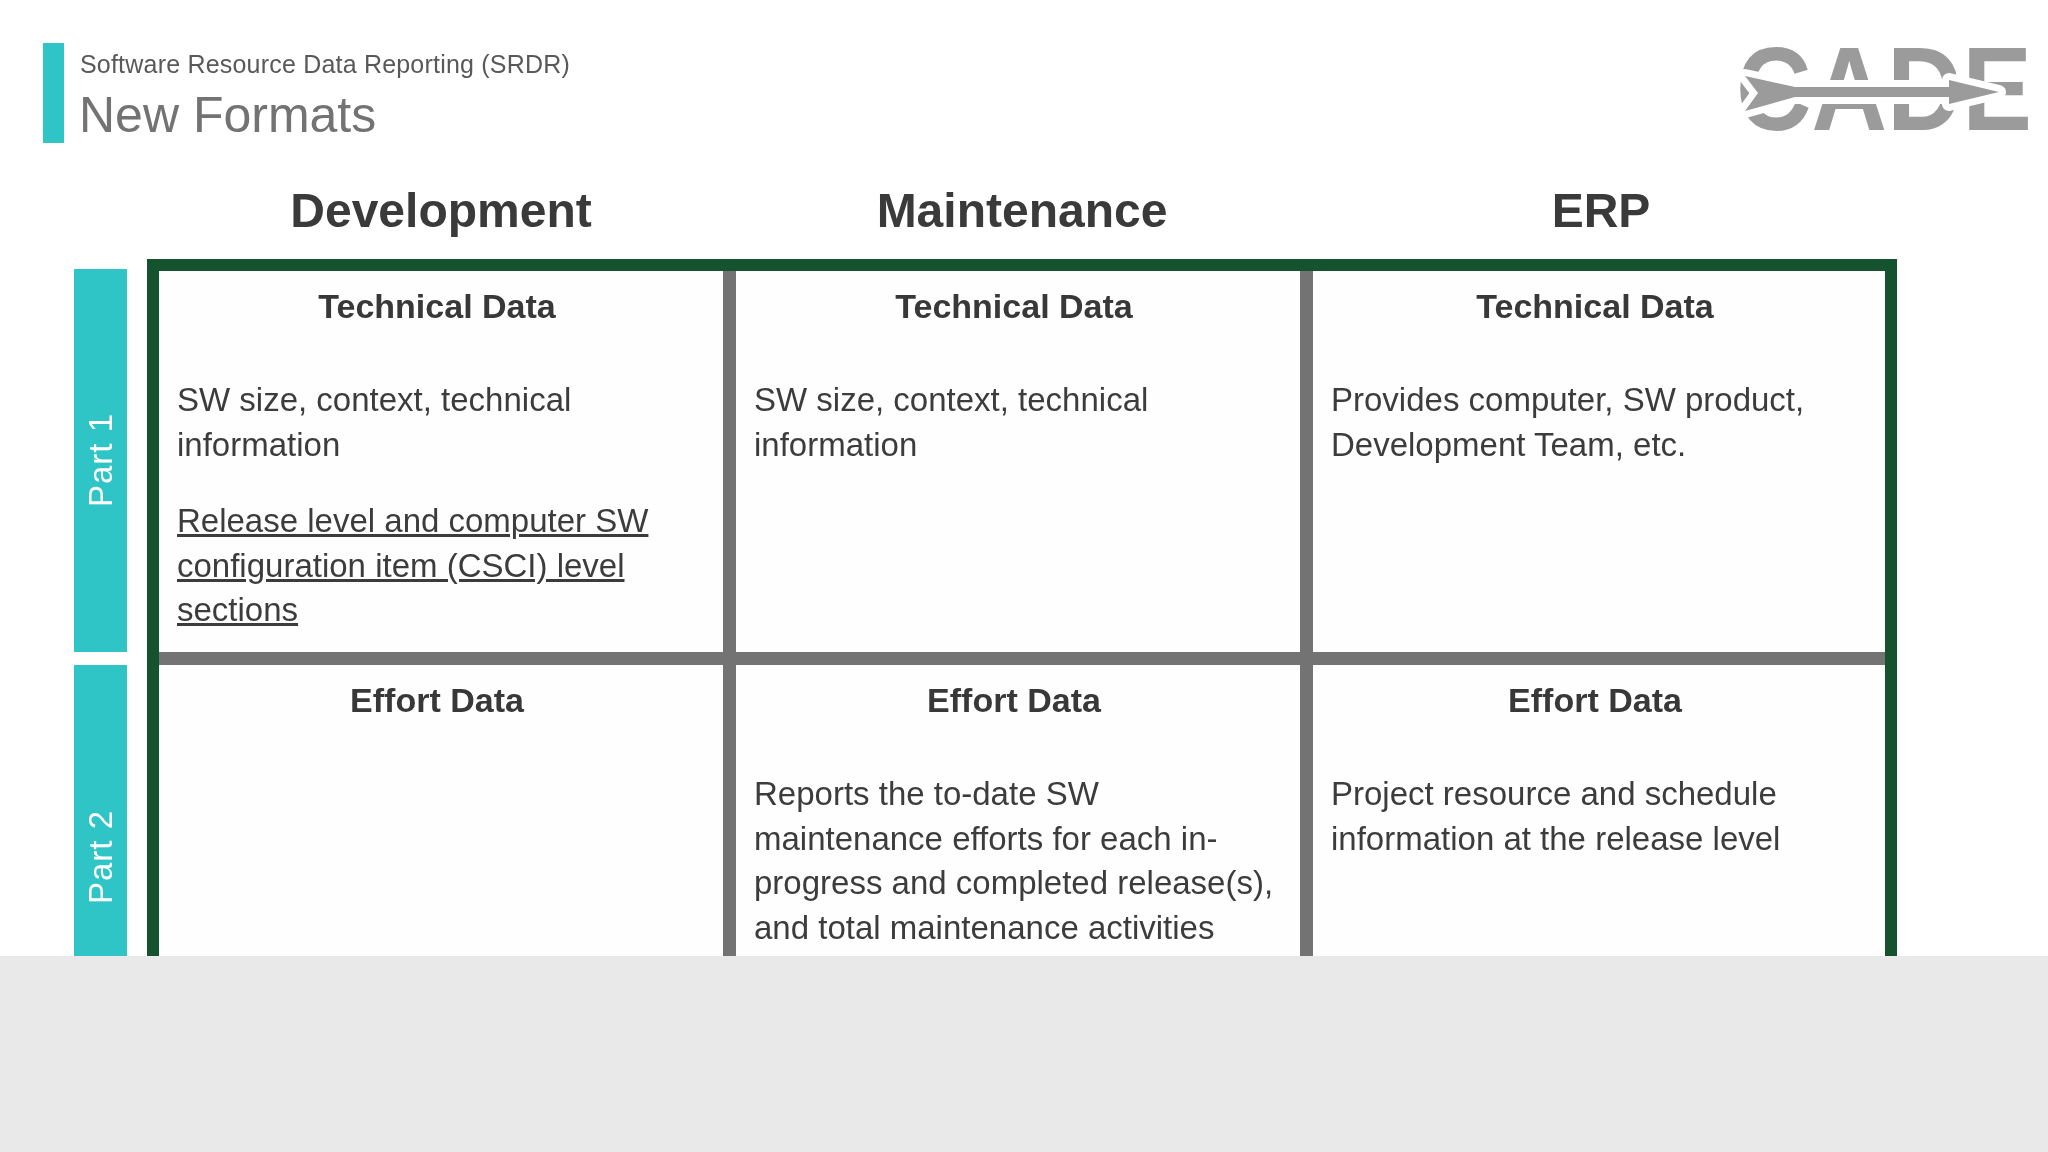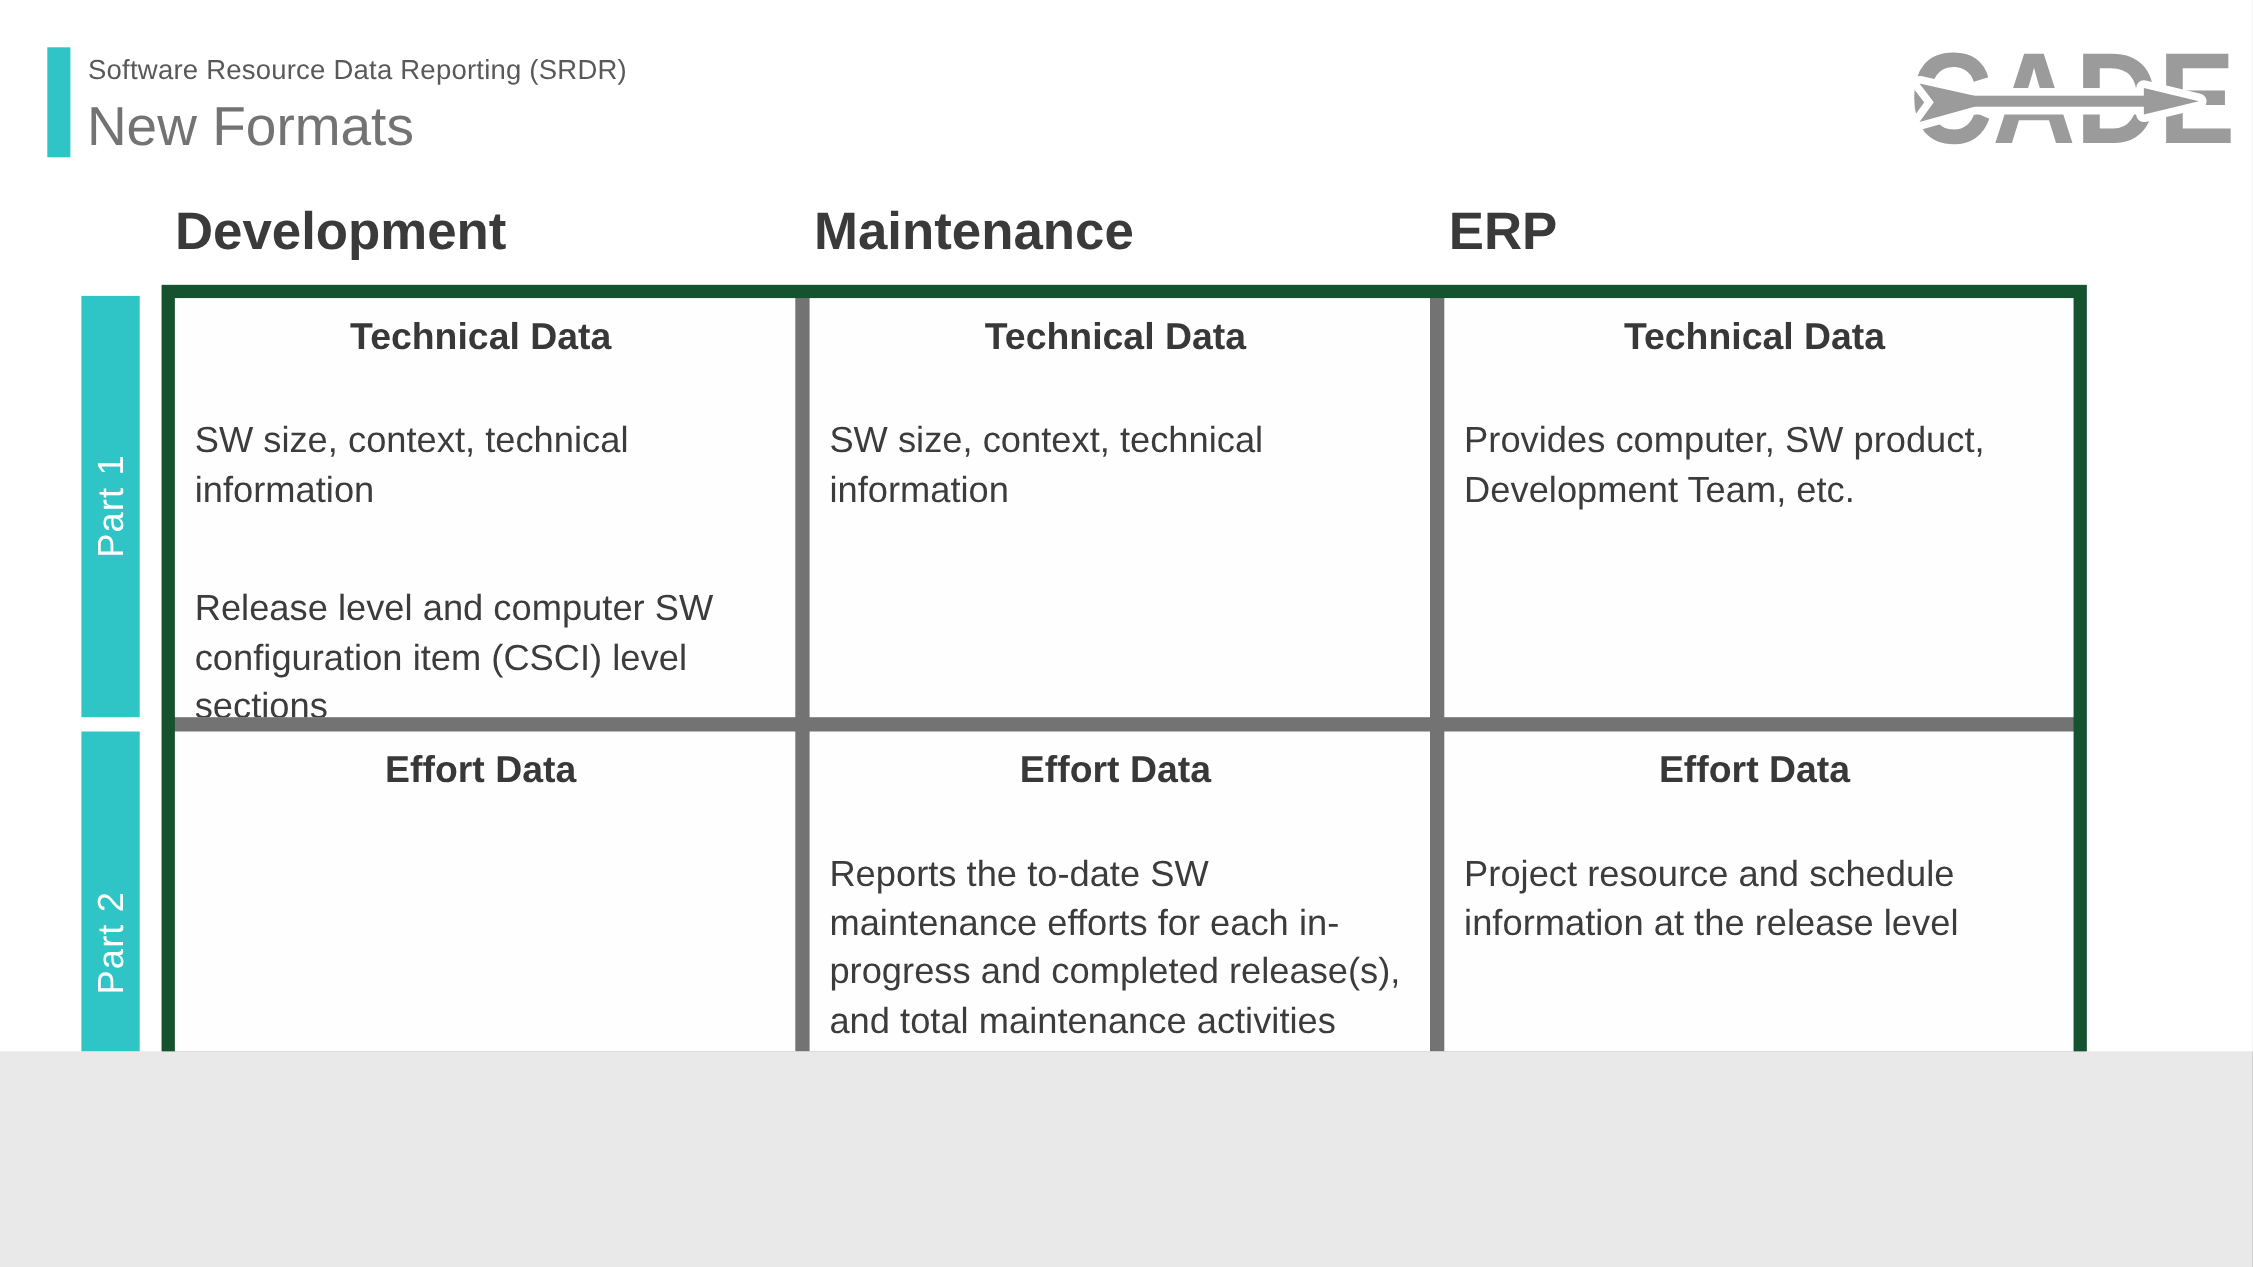--- a/index.html
+++ b/index.html
@@ -20,21 +20,21 @@
   }
   .slide-title {
     position:absolute; left:79px; top:86px;
     font-size:50px; color:#737373;
   }
   .logo { position:absolute; left:1733px; top:34px; width:302px; height:114px; }
   
   .col-head {
     position:absolute; top:182px; height:58px;
     font-size:48px; font-weight:bold; color:#3a3a3a;
-    text-align:left; line-height:58px;
+    text-align:center; line-height:58px;
   }
   .col-head.c0 { left:159px; width:564px; }
   .col-head.c1 { left:740px; width:564px; }
   .col-head.c2 { left:1317px; width:568px; }
   
   .part-tab {
     position:absolute; left:74px; width:53px;
     background:#2fc5c7; display:flex; align-items:center; justify-content:center;
   }
   .part-tab.p1 { top:269px; height:383px; }
@@ -56,21 +56,21 @@
     background:#fefefe; overflow:hidden;
     padding:16px 26px 12px 18px;
   }
   .cell h3 {
     margin:0 0 52px 0; text-align:center;
     font-size:34px; font-weight:bold; color:#383838;
   }
   .cell p {
     margin:0; font-size:33px; line-height:1.35; color:#3c3c3c;
   }
-  .cell p + p { margin-top:64px; }
+  .cell p + p { margin-top:32px;text-decoration:underline; }
   
   .page-number {
     position:absolute; left:1946px; top:1078px; width:48px;
     font-size:38px; color:#262626; text-align:center;
   }
 </style>
 </head>
 <body>
 
 <div class="slide">

